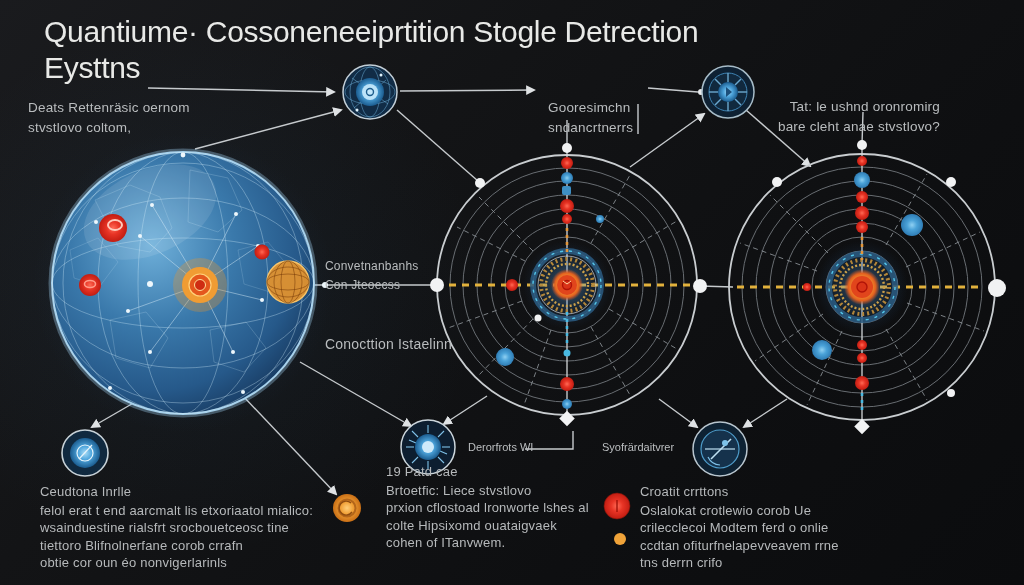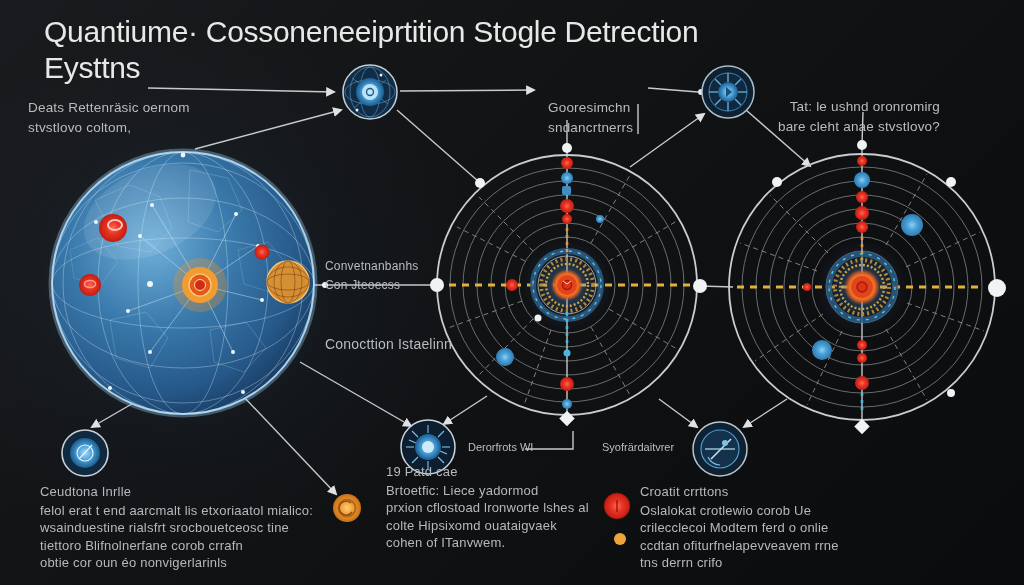--- a/index.html
+++ b/index.html
@@ -401,21 +401,21 @@
   <div class="block" style="left:40px;top:483px;width:300px;">
     <div class="bt">Ceudtona Inrlle</div>
     <div>felol erat t end aarcmalt lis etxoriaatol mialico:</div>
     <div>wsainduestine rialsfrt srocbouetceosc tine</div>
     <div>tiettoro Blifnolnerfane corob crrafn</div>
     <div>obtie cor oun éo nonvigerlarinls</div>
   </div>
 
   <div class="block" style="left:373px;top:463px;width:230px;margin-left:13px;">
     <div class="bt">19 Patd cae</div>
-    <div>Brtoetfic: Liece yadormod</div>
+    <div>Brtoetfic: Liece stvstlovo</div>
     <div>prxion cflostoad lronworte lshes al</div>
     <div>colte Hipsixomd ouataigvaek</div>
     <div>cohen of ITanvwem.</div>
   </div>
 
   <div class="block" style="left:640px;top:483px;width:250px;">
     <div class="bt">Croatit crrttons</div>
     <div>Oslalokat crotlewio corob Ue</div>
     <div>crilecclecoi Modtem ferd o onlie</div>
     <div>ccdtan ofiturfnelapevveavem rrne</div>

